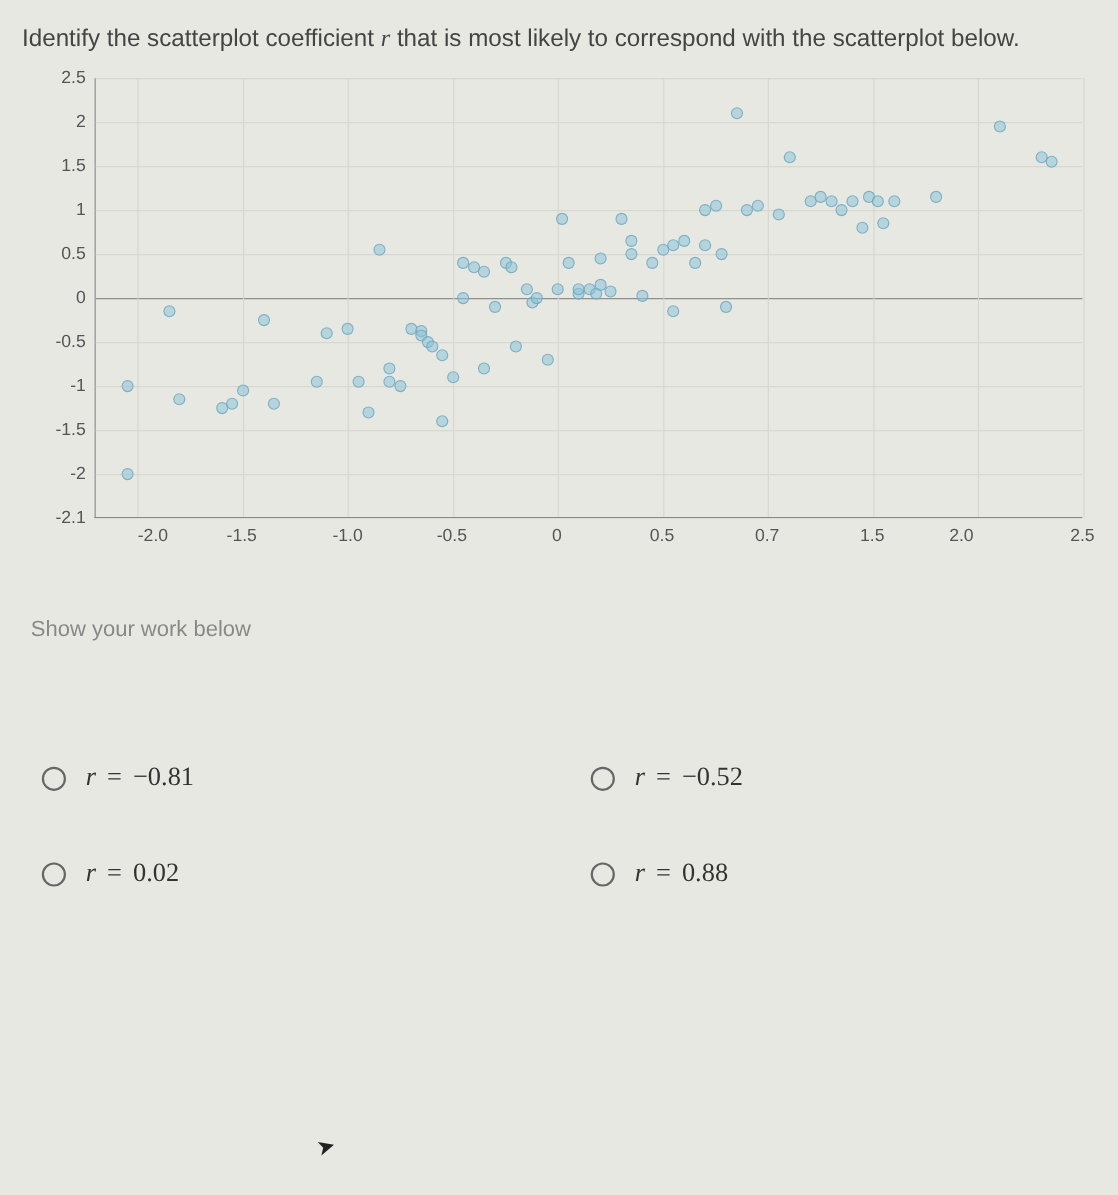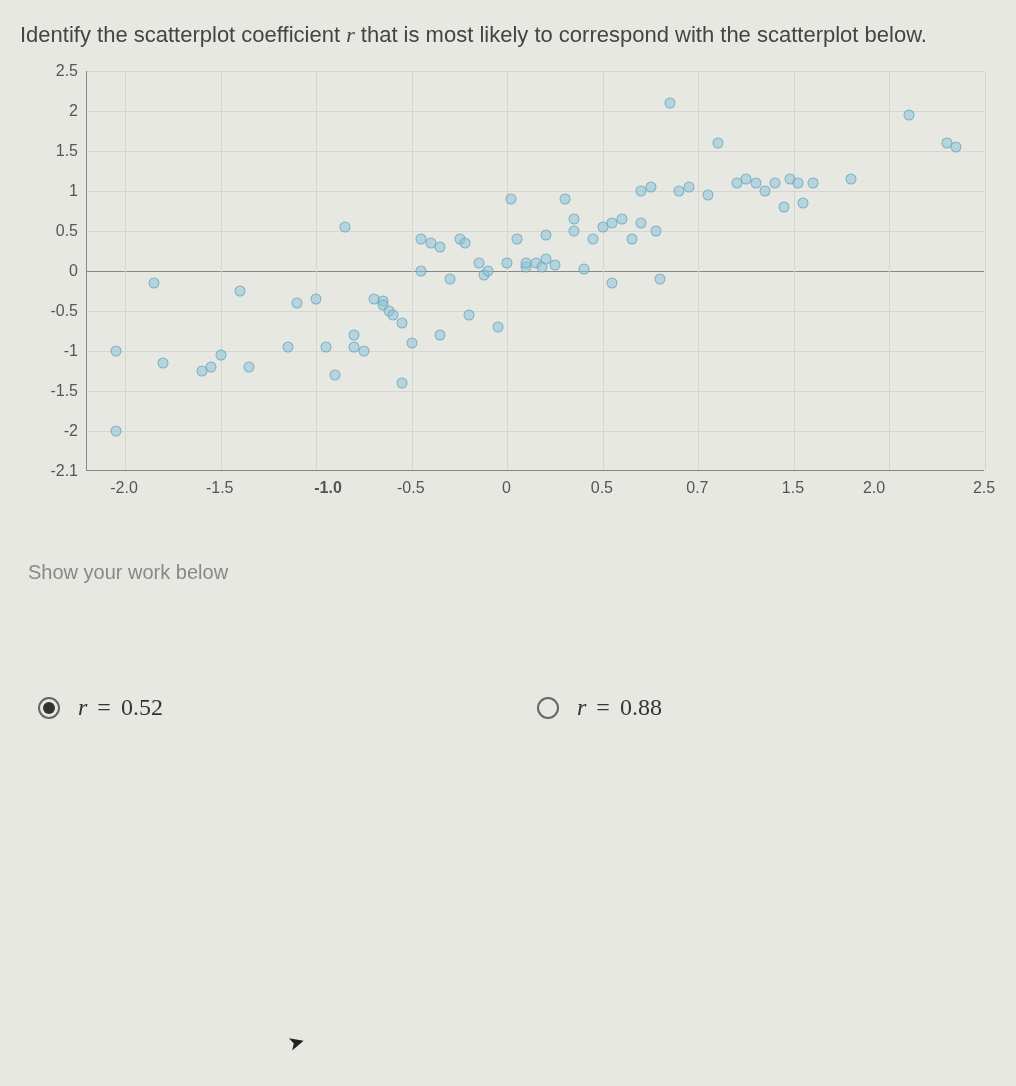--- a/index.html
+++ b/index.html
@@ -237,38 +237,46 @@
     <div class="ytick" style="top: 360px;">-2</div>
     <div class="ytick" style="top: 320px;">-1.5</div>
     <div class="ytick" style="top: 280px;">-1</div>
     <div class="ytick" style="top: 240px;">-0.5</div>
     <div class="ytick" style="top: 200px;">0</div>
     <div class="ytick" style="top: 160px;">0.5</div>
     <div class="ytick" style="top: 120px;">1</div>
     <div class="ytick" style="top: 80px;">1.5</div>
     <div class="ytick" style="top: 40px;">2</div>
     <div class="ytick" style="top: 0px;">2.5</div>
-    <div class="xtick" style="left: 100px;">-2.0</div>
+    <div class="xtick" style="left: 115px;">-2.0</div>
     <div class="xtick" style="left: 195.745px;">-1.5</div>
-    <div class="xtick" style="left: 304px; font-weight: bold;">-1.0</div>
+    <div class="xtick" style="left: 292px;">-1.0</div>
     <div class="xtick" style="left: 386.809px;">-0.5</div>
     <div class="xtick" style="left: 482.34px;">0</div>
     <div class="xtick" style="left: 577.872px;">0.5</div>
     <div class="xtick" style="left: 673.404px;">0.7</div>
     <div class="xtick" style="left: 768.936px;">1.5</div>
     <div class="xtick" style="left: 850px;">2.0</div>
     <div class="xtick" style="left: 960px;">2.5</div>
   </div>
 
 <div class="show-work">Show your work below</div>
 
 <div class="options" id="opts">
     <div class="opt">
-      <div class="radio sel"></div>
-      <div class="opt-label"><span>r</span><span class="eq"> = </span><span class="num">0.52</span></div>
+      <div class="radio"></div>
+      <div class="opt-label"><span>r</span><span class="eq"> = </span><span class="num">−0.81</span></div>
+    </div>
+    <div class="opt">
+      <div class="radio"></div>
+      <div class="opt-label"><span>r</span><span class="eq"> = </span><span class="num">−0.52</span></div>
+    </div>
+    <div class="opt">
+      <div class="radio"></div>
+      <div class="opt-label"><span>r</span><span class="eq"> = </span><span class="num">0.02</span></div>
     </div>
     <div class="opt">
       <div class="radio"></div>
       <div class="opt-label"><span>r</span><span class="eq"> = </span><span class="num">0.88</span></div>
     </div>
   </div>
 
 <div class="cursor-icon">➤</div>
 
 </body></html>

